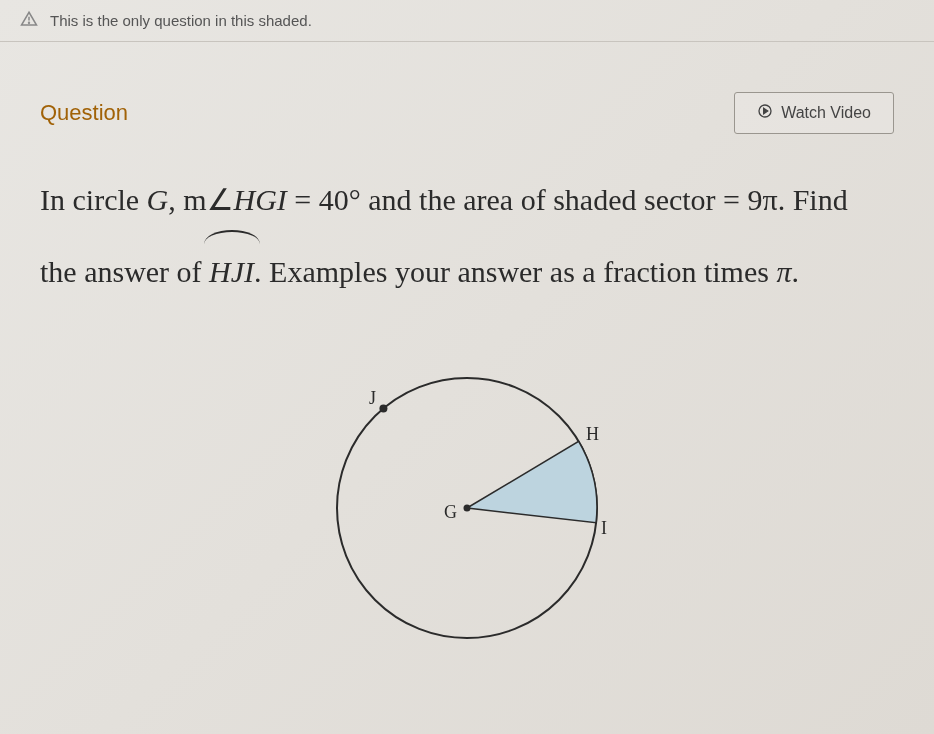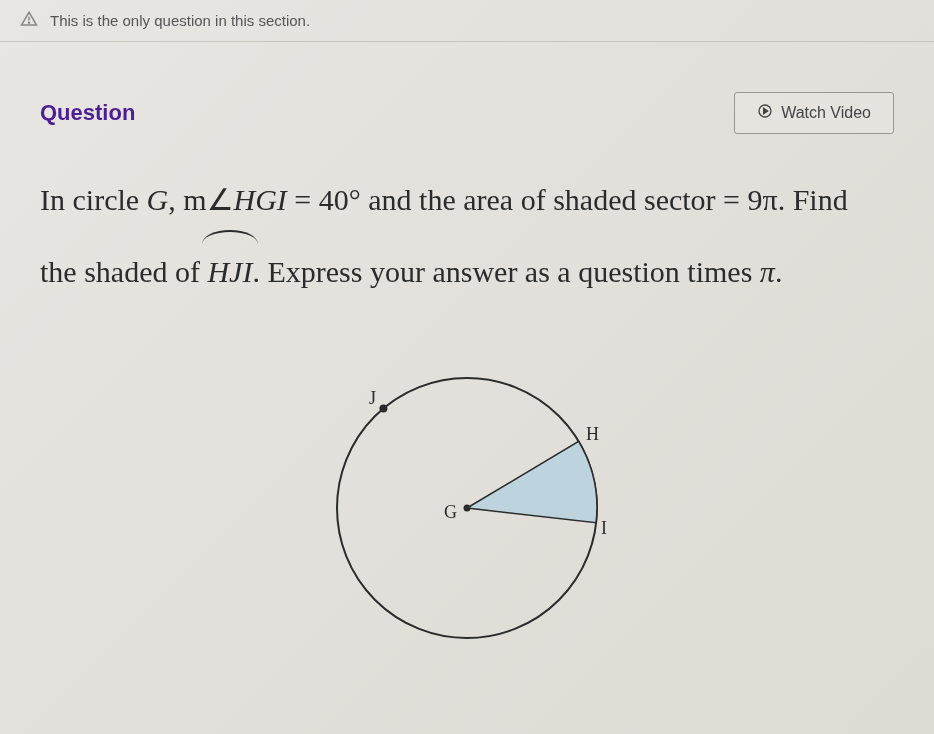--- a/index.html
+++ b/index.html
@@ -24,23 +24,23 @@
   }
   .notice-bar svg { flex-shrink: 0; }
   .header-row {
     display: flex;
     justify-content: space-between;
     align-items: center;
     padding: 50px 40px 20px 40px;
   }
   .question-heading {
     font-family: -apple-system, Helvetica, Arial, sans-serif;
-    font-weight: 700;
+    font-weight: 400;
     font-size: 22px;
-    color: #4c1d95;
+    color: #a16207;
   }
   .btn-group { display: flex; gap: 20px; flex-direction: column; }
   .btn {
     border: 1px solid #9a968f;
     background: rgba(255,255,255,0.15);
     padding: 10px 22px;
     font-family: -apple-system, Helvetica, Arial, sans-serif;
     font-size: 16px;
     color: #444;
     border-radius: 3px;
@@ -78,21 +78,21 @@
 <body>
 
 <div class="notice-bar">
   <span>
     <svg width="18" height="18" viewBox="0 0 24 24" fill="none" stroke="#888" stroke-width="2">
       <path d="M12 3 L22 20 L2 20 Z"></path>
       <line x1="12" y1="9" x2="12" y2="14"></line>
       <circle cx="12" cy="17" r="0.6" fill="#888"></circle>
     </svg>
   </span>
-  <span>This is the only question in this section.</span>
+  <span>This is the only question in this shaded.</span>
 </div>
 
 <div class="header-row">
   <div class="question-heading">Question</div>
   <div class="btn-group">
     <div class="btn">
       <span>
         <svg width="16" height="16" viewBox="0 0 24 24" fill="none" stroke="#444" stroke-width="2">
           <circle cx="12" cy="12" r="9"></circle>
           <path d="M10 8 L16 12 L10 16 Z" fill="#444"></path>
@@ -101,21 +101,21 @@
       <span>Watch Video</span>
     </div>
   </div>
 </div>
 
 <div class="problem">
   <div>
     <span>In circle </span><span class="math-i">G</span><span>, m</span><span>∠</span><span class="math-i">HGI</span><span> = </span><span>40°</span><span> and the area of shaded sector = </span><span>9π</span><span>. Find</span>
   </div>
   <div>
-    <span>the shaded of </span><span class="arc-wrap"><span class="arc-mark"></span><span class="math-i">HJI</span></span><span>. Express your answer as a question times </span><span class="math-i">π</span><span>.</span>
+    <span>the answer of </span><span class="arc-wrap"><span class="arc-mark"></span><span class="math-i">HJI</span></span><span>. Examples your answer as a fraction times </span><span class="math-i">π</span><span>.</span>
   </div>
 </div>
 
 <div class="diagram">
   <svg width="340" height="320" viewBox="0 0 340 320">
     <circle cx="170" cy="170" r="130" fill="none" stroke="#2b2b2b" stroke-width="2"></circle>
 
     <path d="M170,170 L281.66,103.28 A130,130 0 0,1 299.02,184.70 Z" fill="#bdd4df" stroke="#2b2b2b" stroke-width="1.5"></path>
 
     <circle cx="170" cy="170" r="3.5" fill="#2b2b2b"></circle>

